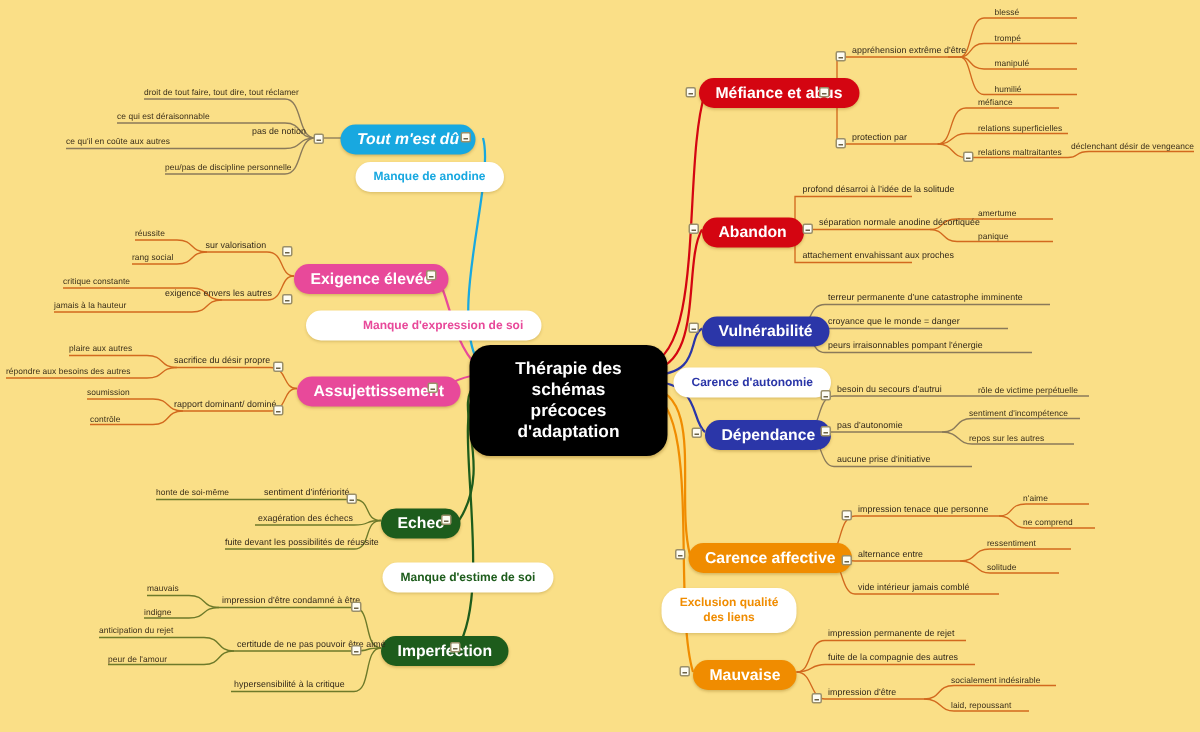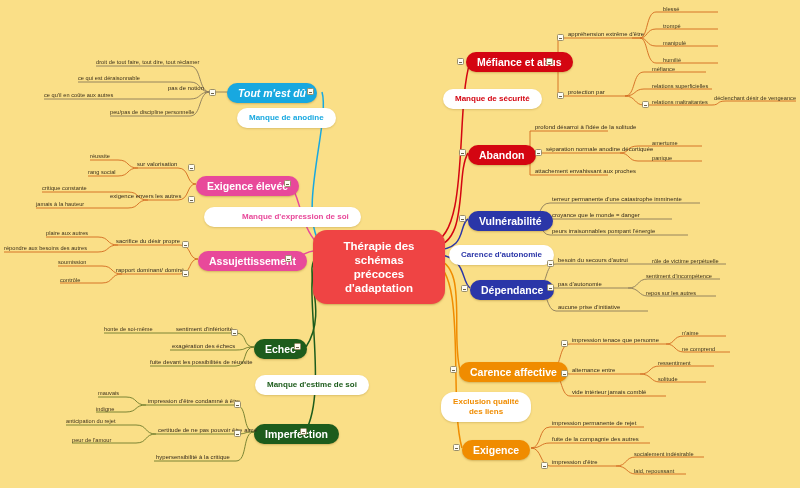--- a/index.html
+++ b/index.html
@@ -9,21 +9,21 @@
     font-family:"Liberation Sans", sans-serif;
     overflow:hidden;
     position:relative;
   }
   #canvas{position:absolute;left:0;top:0;width:800px;height:488px;}
   svg.links{position:absolute;left:0;top:0;width:800px;height:488px;pointer-events:none;}
 
   
   .center-node{
     position:absolute;
-    background:#ef4444;
+    background:#000000;
     color:#ffffff;
     font-weight:bold;
     font-size:11.5px;
     line-height:14px;
     text-align:center;
     border-radius:14px;
     padding:9px 12px;
     box-shadow:0 1px 2px rgba(120,80,0,.35);
     white-space:pre-line;
   }
@@ -217,38 +217,37 @@
       <path d="M156 434 C 144 434, 148 443, 136 443 L 72 443"></path>
     </g>
   </svg>
 
   <div class="center-node" style="left:313px;top:230px;width:108px;">Thérapie des schémas
 précoces d'adaptation</div>
 
   <div class="pill red" style="left:466px;top:52px;">Méfiance et abus</div>
   <div class="toggle" style="left:457px;top:58px;"></div>
   <div class="toggle" style="left:546px;top:58px;"></div>
-  <div class="bubble red" style="left:443px;top:89px;">Manque de sécurité</div>
 
   <div class="pill red" style="left:468px;top:145px;">Abandon</div>
   <div class="toggle" style="left:459px;top:149px;"></div>
 
   <div class="pill blue" style="left:468px;top:211px;">Vulnérabilité</div>
   <div class="toggle" style="left:459px;top:215px;"></div>
   <div class="bubble blue" style="left:449px;top:245px;">Carence d'autonomie</div>
 
   <div class="pill blue" style="left:470px;top:280px;">Dépendance</div>
   <div class="toggle" style="left:461px;top:285px;"></div>
 
   <div class="pill orange" style="left:459px;top:362px;">Carence affective</div>
   <div class="toggle" style="left:450px;top:366px;"></div>
   <div class="bubble orange" style="left:441px;top:392px;width:66px;">Exclusion qualité
 des liens</div>
 
-  <div class="pill orange" style="left:462px;top:440px;">Exigence</div>
+  <div class="pill orange" style="left:462px;top:440px;">Mauvaise</div>
   <div class="toggle" style="left:453px;top:444px;"></div>
 
   <div class="pill cyan" style="left:227px;top:83px;">Tout m'est dû</div>
   <div class="toggle" style="left:307px;top:88px;"></div>
   <div class="bubble cyan" style="left:237px;top:108px;">Manque de anodine</div>
 
   <div class="pill pink" style="left:196px;top:176px;">Exigence élevée</div>
   <div class="toggle" style="left:284px;top:180px;"></div>
   <div class="bubble pink" style="left:204px;top:207px;">Manque d'expression de soi</div>
 

